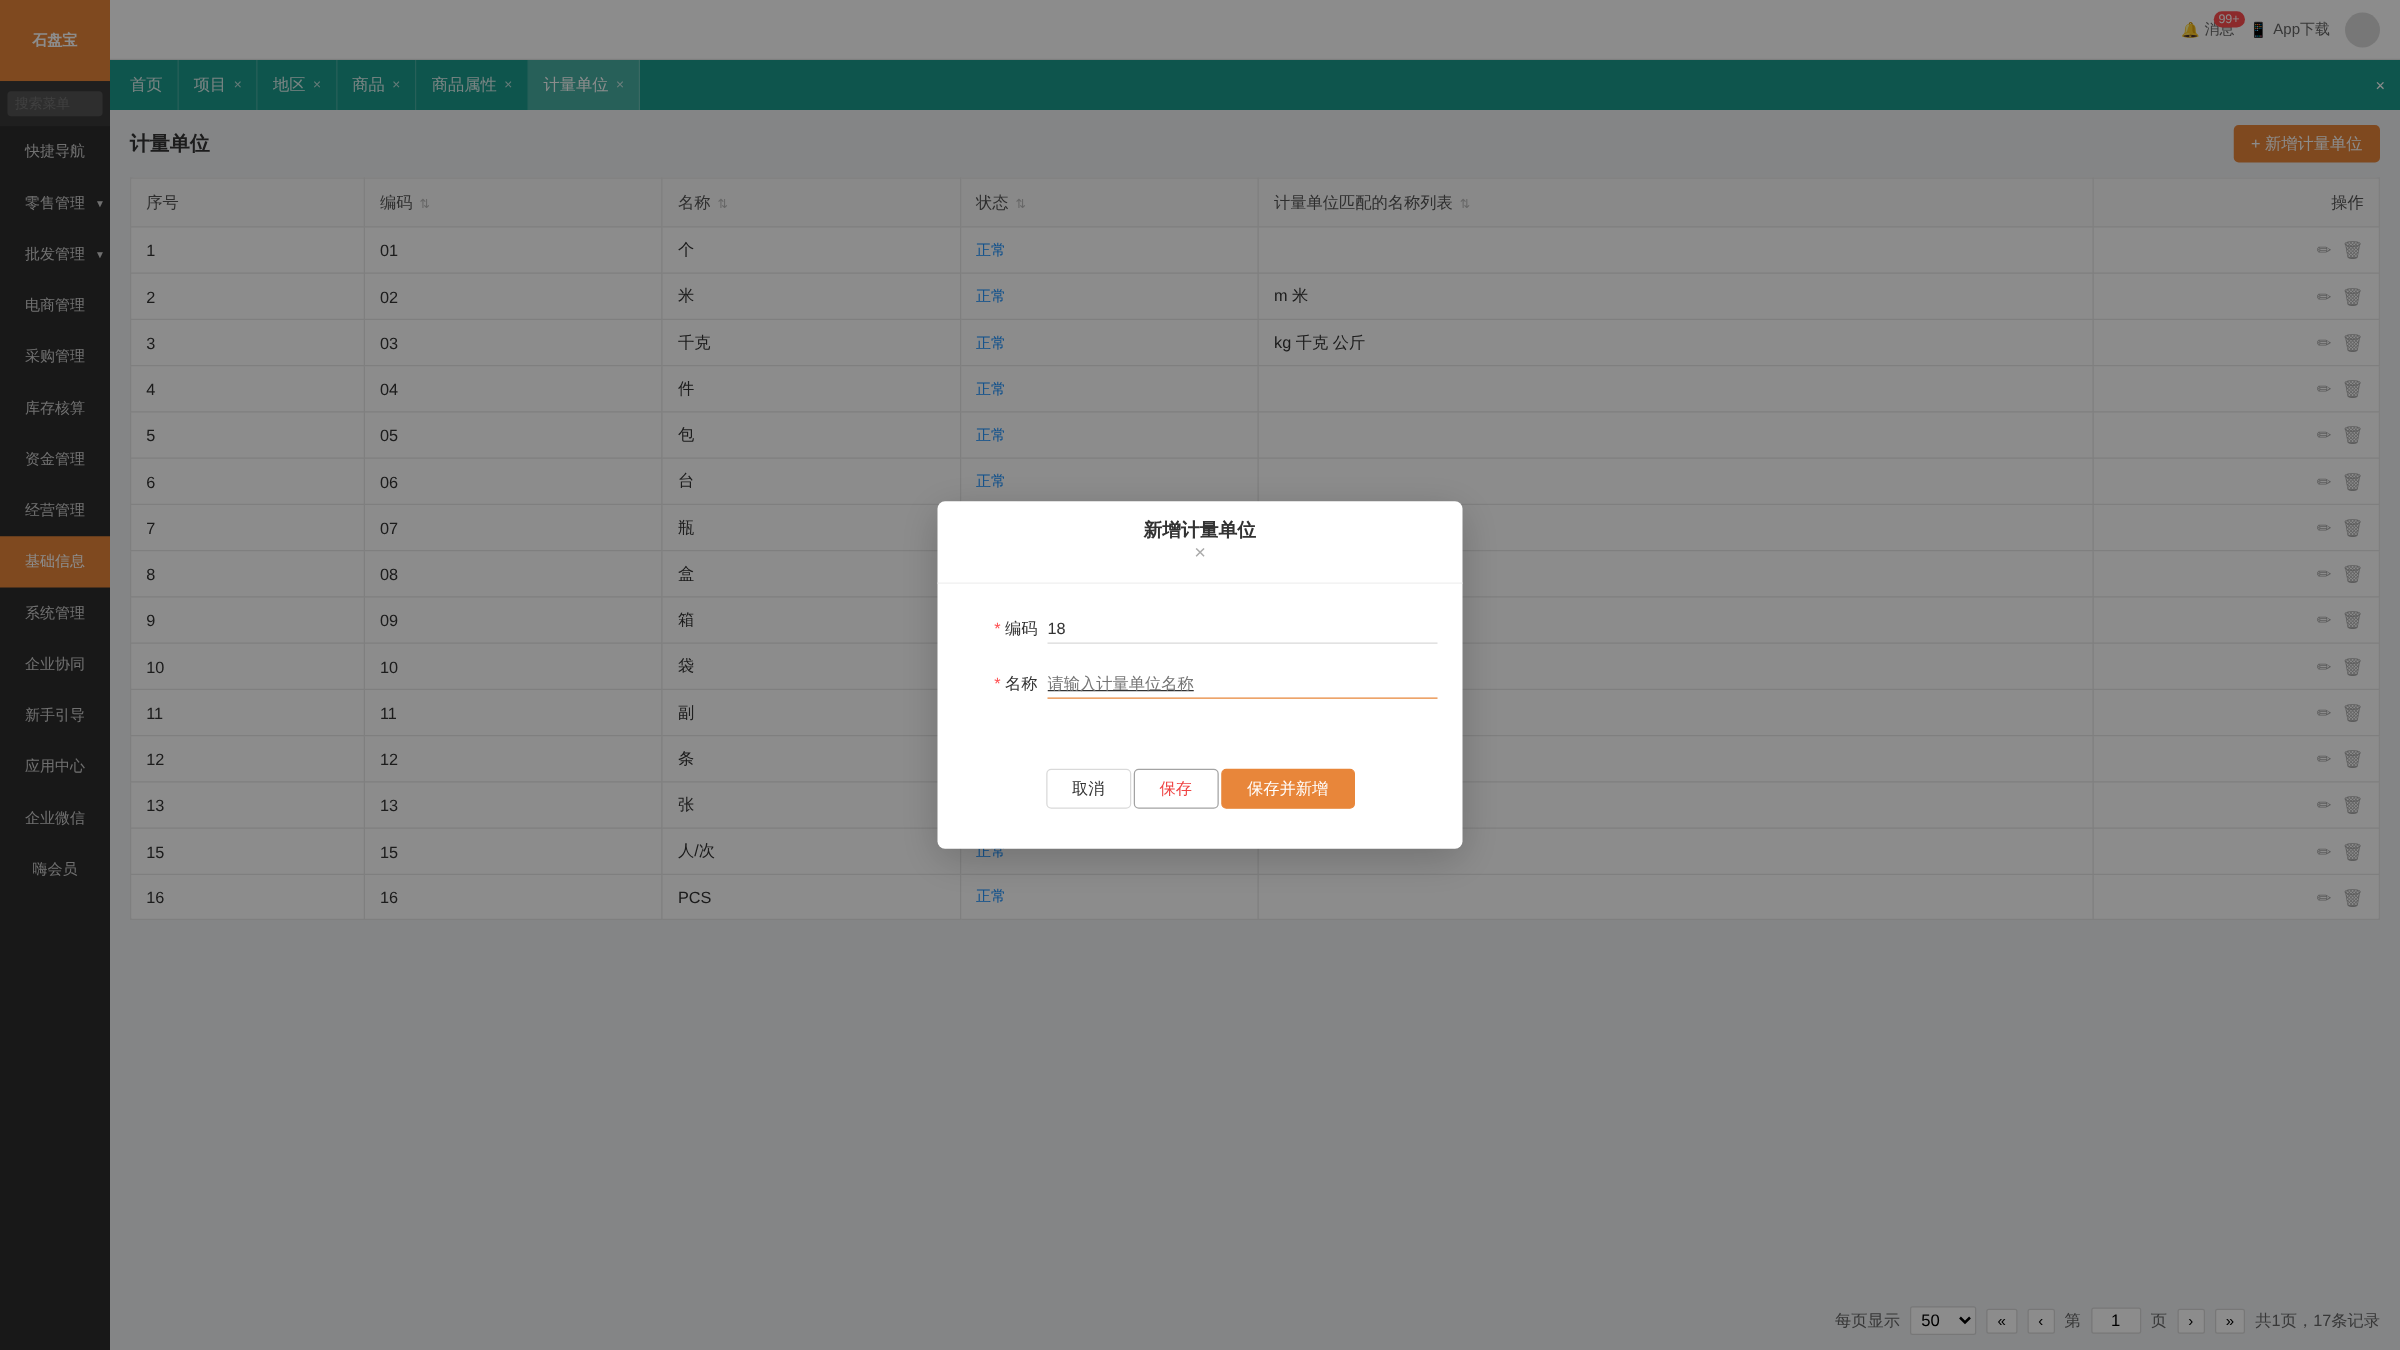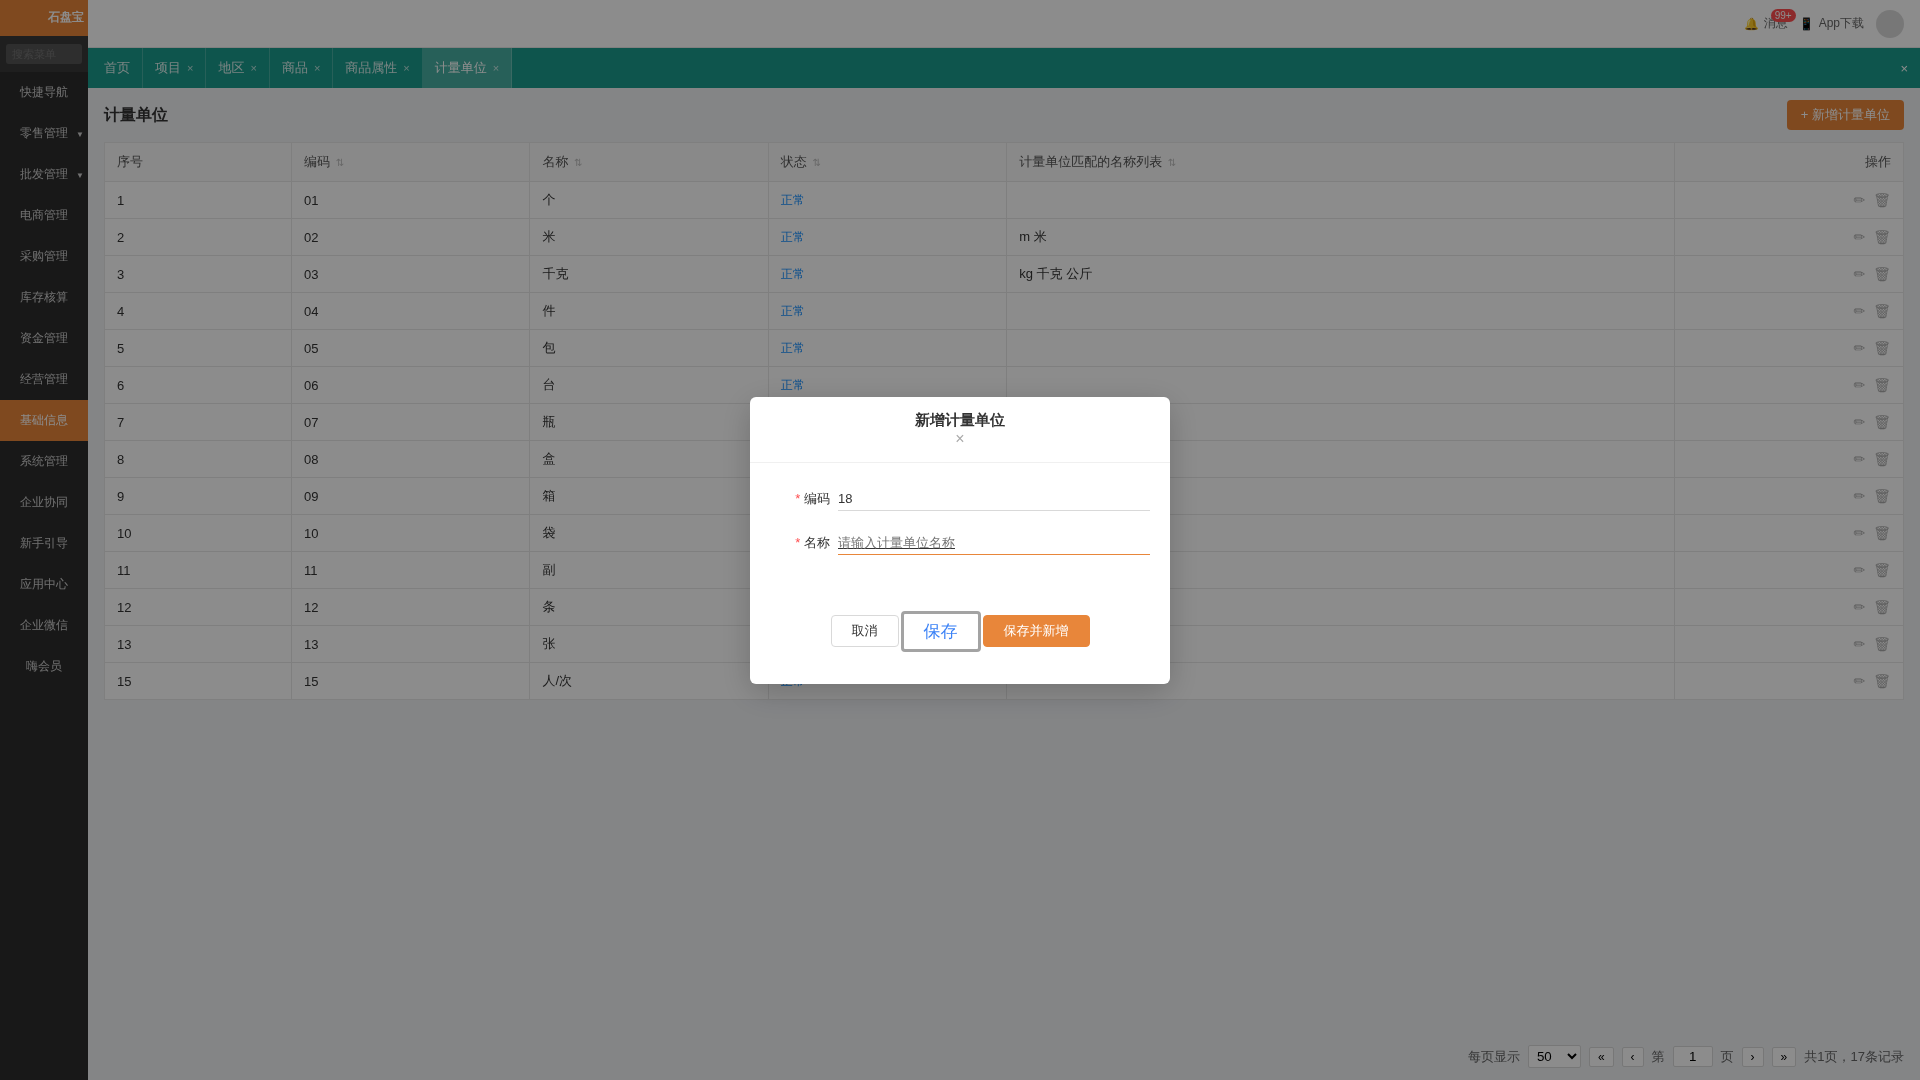--- a/index.html
+++ b/index.html
@@ -9,24 +9,24 @@
     .sidebar {
       width: 88px;
       background: #2d2d2d;
       display: flex;
       flex-direction: column;
       flex-shrink: 0;
       height: 100%;
     }
     .sidebar-logo {
       background: #e8863a;
-      height: 36px;
-      display: flex;
-      align-items: center;
-      justify-content: flex-end;
+      height: 65px;
+      display: flex;
+      align-items: center;
+      justify-content: center;
       color: white;
       font-size: 14px;
       font-weight: bold;
       padding: 4px;
     }
     .sidebar-logo-text { color: white; font-size: 12px; text-align: center; line-height: 1.3; }
     .sidebar-search {
       padding: 8px 6px;
       background: #3a3a3a;
     }
@@ -304,27 +304,27 @@
     .btn-cancel {
       border: 1px solid #d9d9d9;
       background: white;
       color: #333;
       padding: 6px 20px;
       border-radius: 4px;
       cursor: pointer;
       font-size: 13px;
     }
     .btn-save {
-      border: 3px solid #a3a3a3;
+      border: 1px solid #a3a3a3;
       background: white;
-      color: #3b82f6;
+      color: #ef4444;
       padding: 6px 20px;
       border-radius: 4px;
       cursor: pointer;
-      font-size: 17px;
+      font-size: 13px;
     }
     .btn-save-new {
       background: #e8863a;
       color: white;
       border: 1px solid #e8863a;
       padding: 6px 20px;
       border-radius: 4px;
       cursor: pointer;
       font-size: 13px;
     }
@@ -647,20 +647,33 @@
     <td>人/次</td>
     <td><span class="status-normal">正常</span></td>
     <td></td>
     <td style="text-align:right;">
       <div class="action-icons" style="justify-content:flex-end;">
         <span class="action-icon">✏</span>
         <span class="action-icon">🗑</span>
       </div>
     </td>
   </tr>
+          <tr>
+    <td>16</td>
+    <td>16</td>
+    <td>PCS</td>
+    <td><span class="status-normal">正常</span></td>
+    <td></td>
+    <td style="text-align:right;">
+      <div class="action-icons" style="justify-content:flex-end;">
+        <span class="action-icon">✏</span>
+        <span class="action-icon">🗑</span>
+      </div>
+    </td>
+  </tr>
         </tbody>
     </table>
 
   </div>
 
   <div class="pagination-bar">
     <span>每页显示</span>
     <select class="page-size-select">
       <option>50</option>
       <option>10</option>

